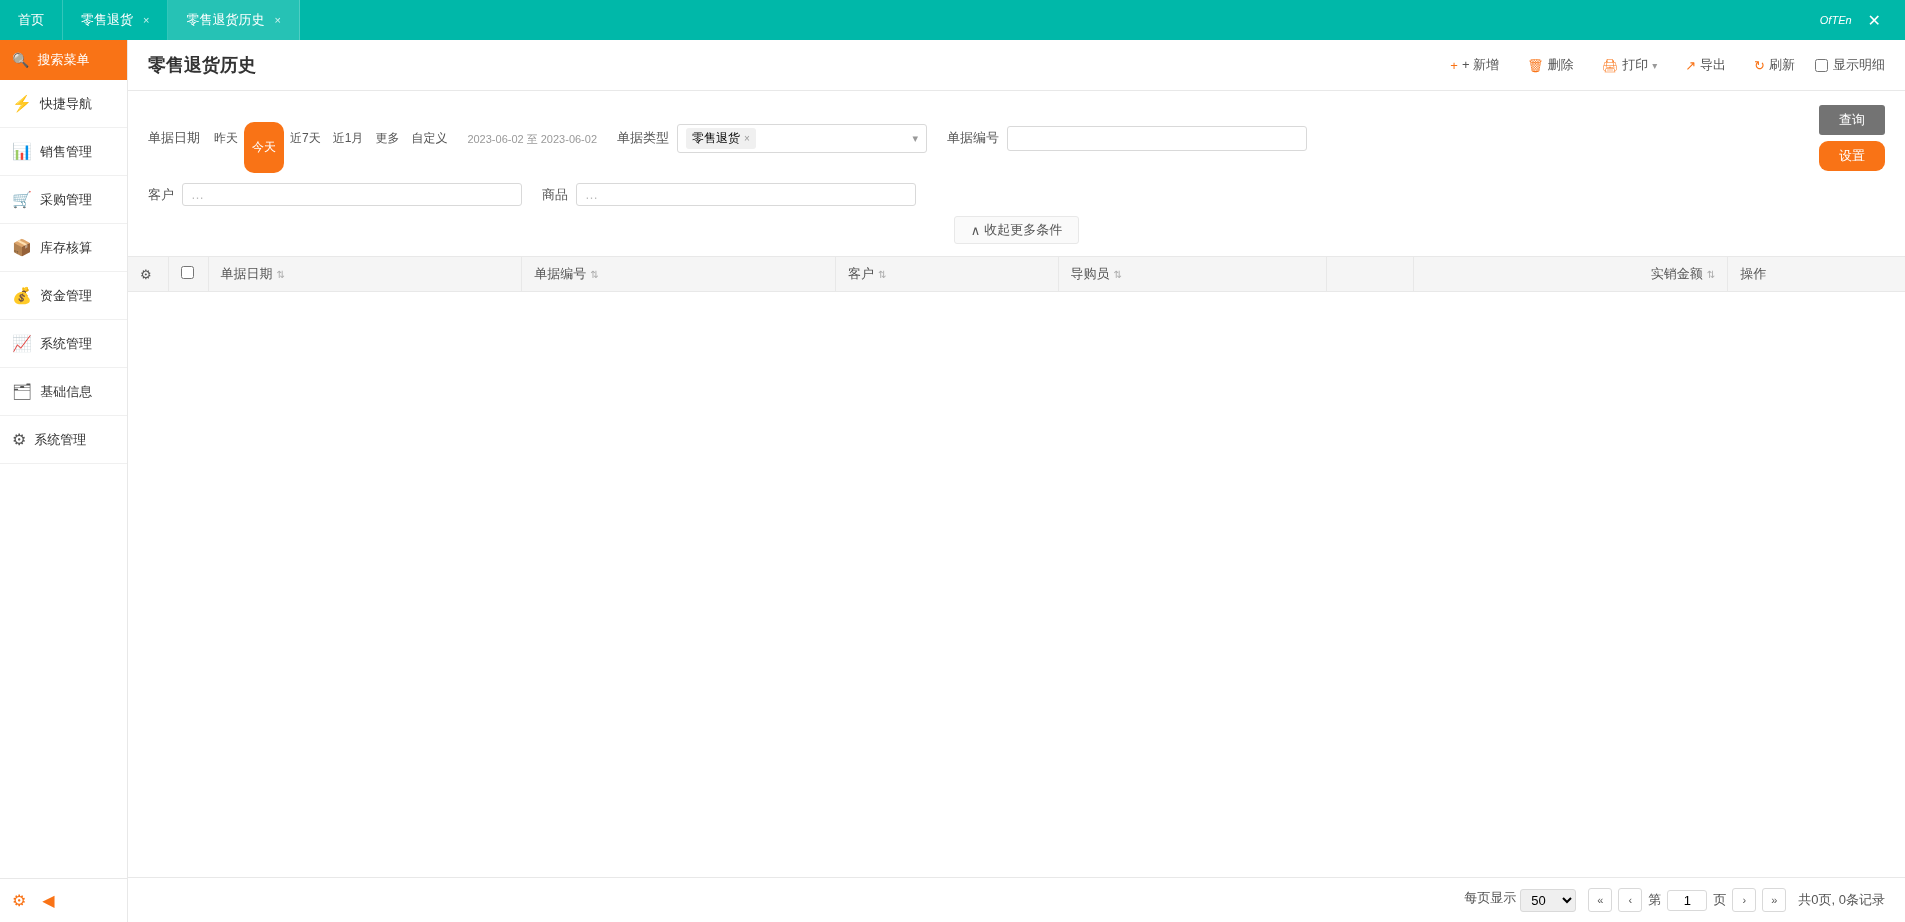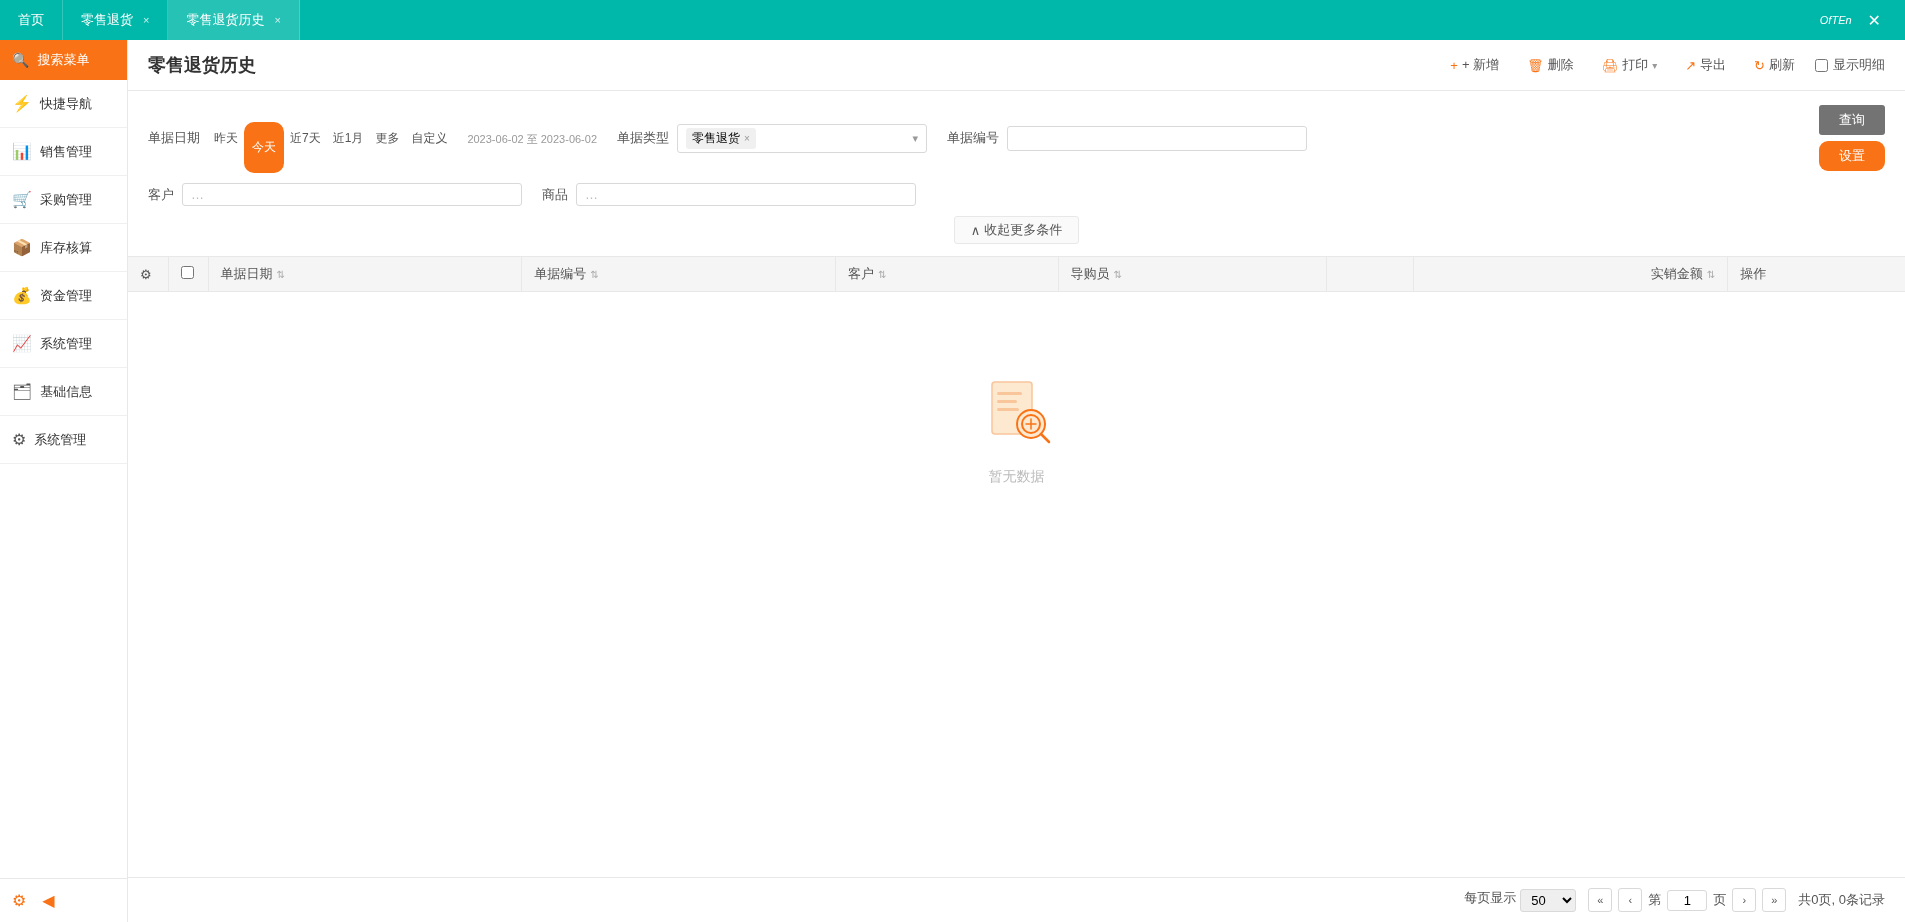--- a/index.html
+++ b/index.html
@@ -632,37 +632,20 @@
             </th>
             <th>
               <span>操作</span>
             </th>
           </tr>
         </thead>
         <tbody id="table-body">
         </tbody>
       </table>
 
-      <div class="empty-state">
-        <svg class="empty-icon" viewBox="0 0 80 80" fill="none" xmlns="http://www.w3.org/2000/svg">
-
-          <rect x="15" y="10" width="40" height="52" rx="3" fill="#fde8d0" stroke="#f9c59a" stroke-width="1.5"></rect>
-          <rect x="20" y="20" width="25" height="3" rx="1.5" fill="#f9c59a"></rect>
-          <rect x="20" y="28" width="20" height="3" rx="1.5" fill="#f9c59a"></rect>
-          <rect x="20" y="36" width="22" height="3" rx="1.5" fill="#f9c59a"></rect>
-
-          <circle cx="54" cy="52" r="14" fill="#fde8d0" stroke="#f97316" stroke-width="2"></circle>
-          <circle cx="54" cy="52" r="9" fill="none" stroke="#f97316" stroke-width="2"></circle>
-          <line x1="64" y1="62" x2="72" y2="70" stroke="#f97316" stroke-width="2.5" stroke-linecap="round"></line>
-
-          <line x1="49" y1="52" x2="59" y2="52" stroke="#f97316" stroke-width="1.5" stroke-linecap="round"></line>
-          <line x1="54" y1="47" x2="54" y2="57" stroke="#f97316" stroke-width="1.5" stroke-linecap="round"></line>
-        </svg>
-        <span class="empty-text">暂无数据</span>
-      </div>
     </div>
 
     <div class="pagination-bar">
       <div class="page-size-select">
         <span>每页显示</span>
         <select class="page-select">
           <option>20</option>
           <option selected="">50</option>
           <option>100</option>
         </select>

